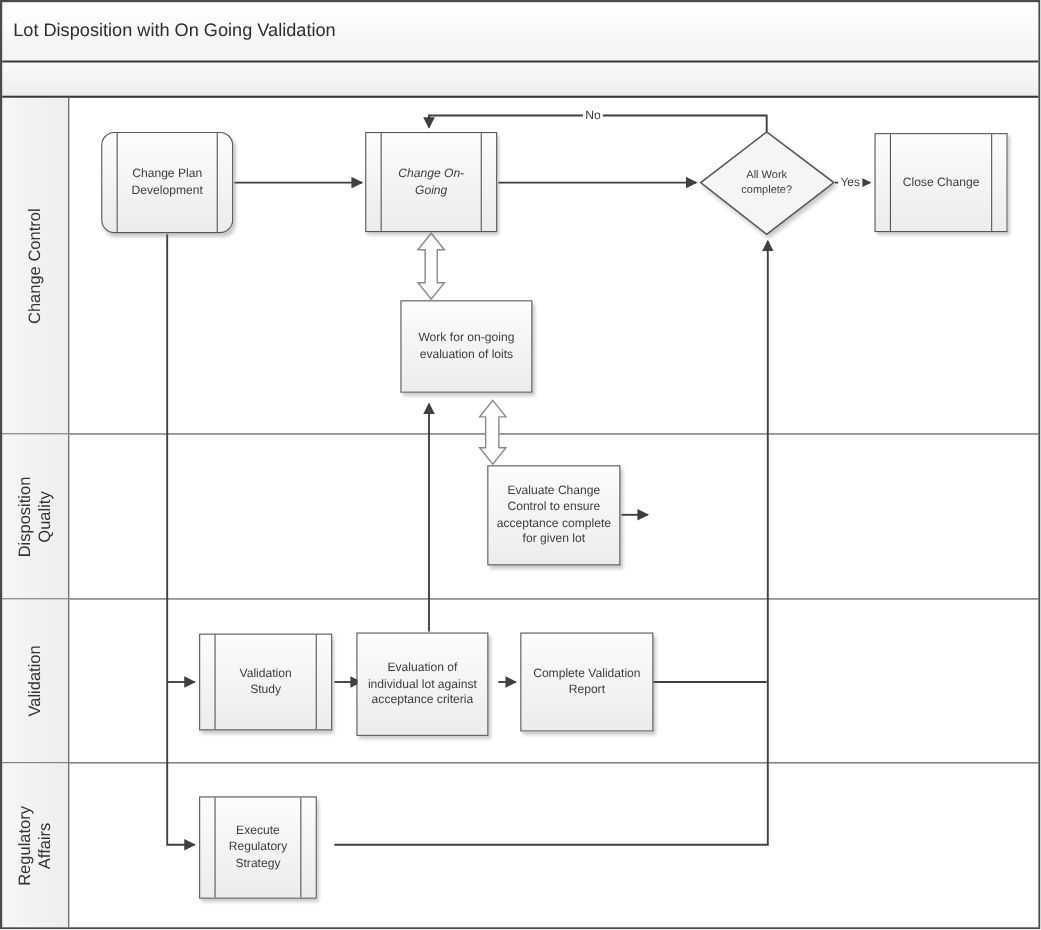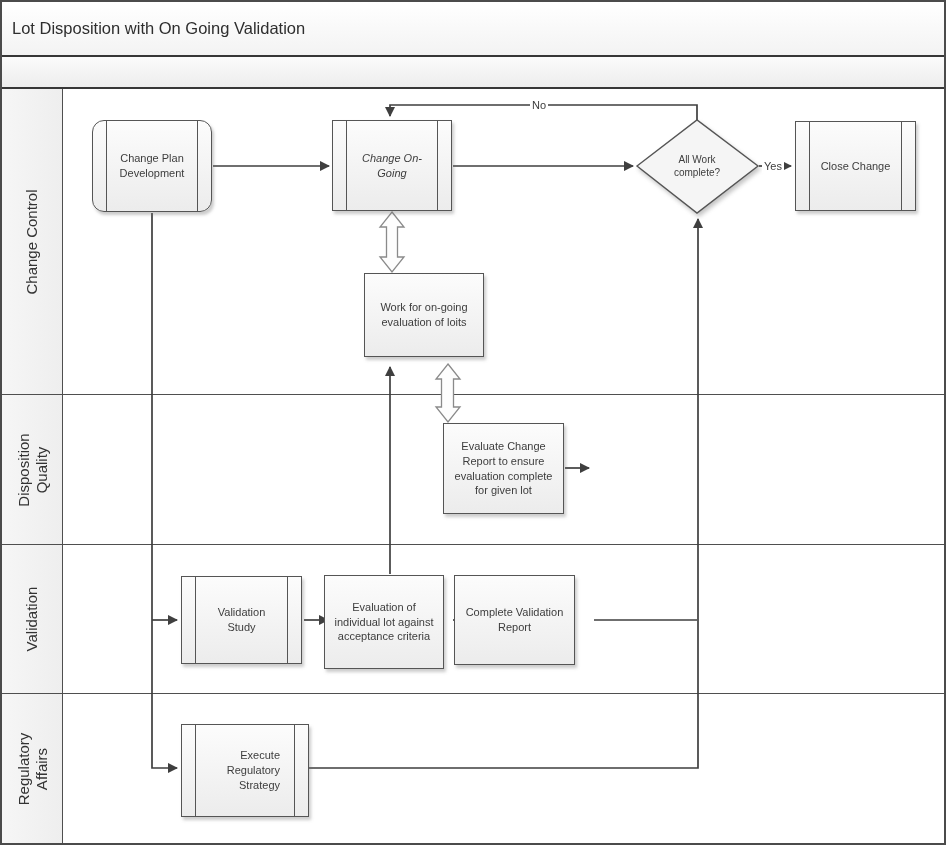--- a/index.html
+++ b/index.html
@@ -120,37 +120,37 @@
 
   <div class="node predef" style="left:795px;top:121px;width:121px;height:90px;">
     <span class="lbl">Close Change</span>
   </div>
 
   <div class="node" style="left:332px;top:273px;width:120px;height:84px;margin-left:32px;">
     <span class="lbl w108">Work for on-going evaluation of loits</span>
   </div>
 
   <div class="node" style="left:443px;top:423px;width:121px;height:91px;">
-    <span class="lbl w108">Evaluate Change Report to ensure evaluation complete for given lot</span>
+    <span class="lbl w108">Evaluate Change Control to ensure acceptance complete for given lot</span>
   </div>
 
 
   <div class="node predef" style="left:181px;top:576px;width:121px;height:88px;">
     <span class="lbl w70">Validation Study</span>
   </div>
 
   <div class="node" style="left:324px;top:575px;width:120px;height:94px;">
     <span class="lbl w108">Evaluation of individual lot against acceptance criteria</span>
   </div>
 
-  <div class="node" style="left:454px;top:575px;width:121px;height:90px;justify-content:center;">
+  <div class="node" style="left:473px;top:575px;width:121px;height:90px;justify-content:center;">
     <span class="lbl w108">Complete Validation Report</span>
   </div>
 
-  <div class="node predef" style="left:181px;top:724px;width:128px;height:93px;text-align:right;">
+  <div class="node predef" style="left:181px;top:724px;width:107px;height:93px;">
     <span class="lbl w70">Execute Regulatory Strategy</span>
   </div>
 
   <span class="edge-label" style="left:762px;top:159px;text-align:center;">Yes</span>
   <span class="edge-label" style="left:530px;top:98px;">No</span>
 
   <div class="frame"></div>
 </div>
 
 </body></html>

